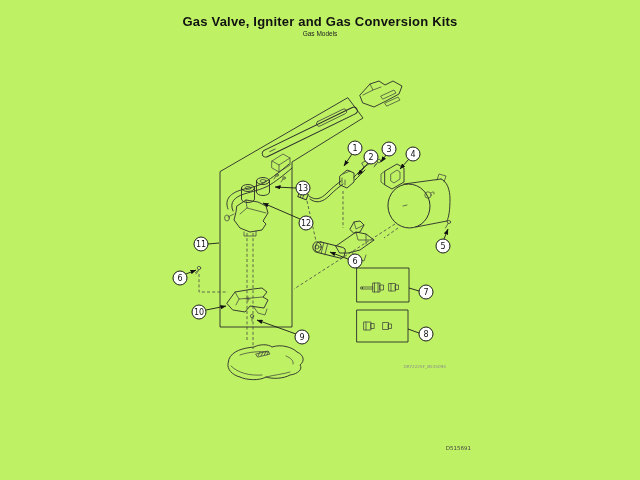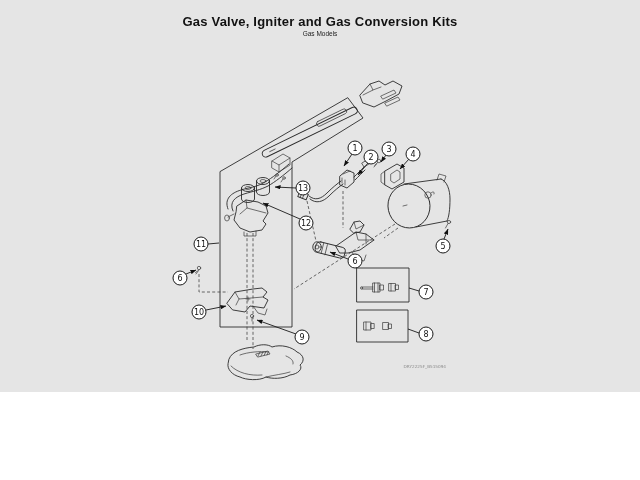--- a/index.html
+++ b/index.html
@@ -1,16 +1,16 @@
 <!DOCTYPE html>
 <html><head>
 <meta charset="utf-8">
 <style>
   html,body{margin:0;padding:0;background:#fff;}
-  #page{position:relative;width:640px;height:392px;background:#e5e5e5;overflow:hidden;
+  #page{position:relative;width:640px;height:480px;background:#bef264;overflow:hidden;
         font-family:"Liberation Sans",sans-serif;}
   #title{position:absolute;top:14px;left:0;width:640px;text-align:center;
          font-size:13px;font-weight:bold;color:#111;letter-spacing:.2px;}
   #subtitle{position:absolute;top:30px;left:0;width:640px;text-align:center;
             font-size:6.5px;color:#222;}
   svg{position:absolute;top:0;left:0;}
   .ln{stroke:#2a2a2a;stroke-width:.9;fill:none;stroke-linejoin:round;stroke-linecap:round;}
   .lnthin{stroke:#3a3a3a;stroke-width:.7;fill:none;stroke-linejoin:round;stroke-linecap:round;}
   .dash{stroke:#444;stroke-width:.8;fill:none;stroke-dasharray:3 2.2;}
   .callout circle{fill:#fff;stroke:#1a1a1a;stroke-width:1;}

